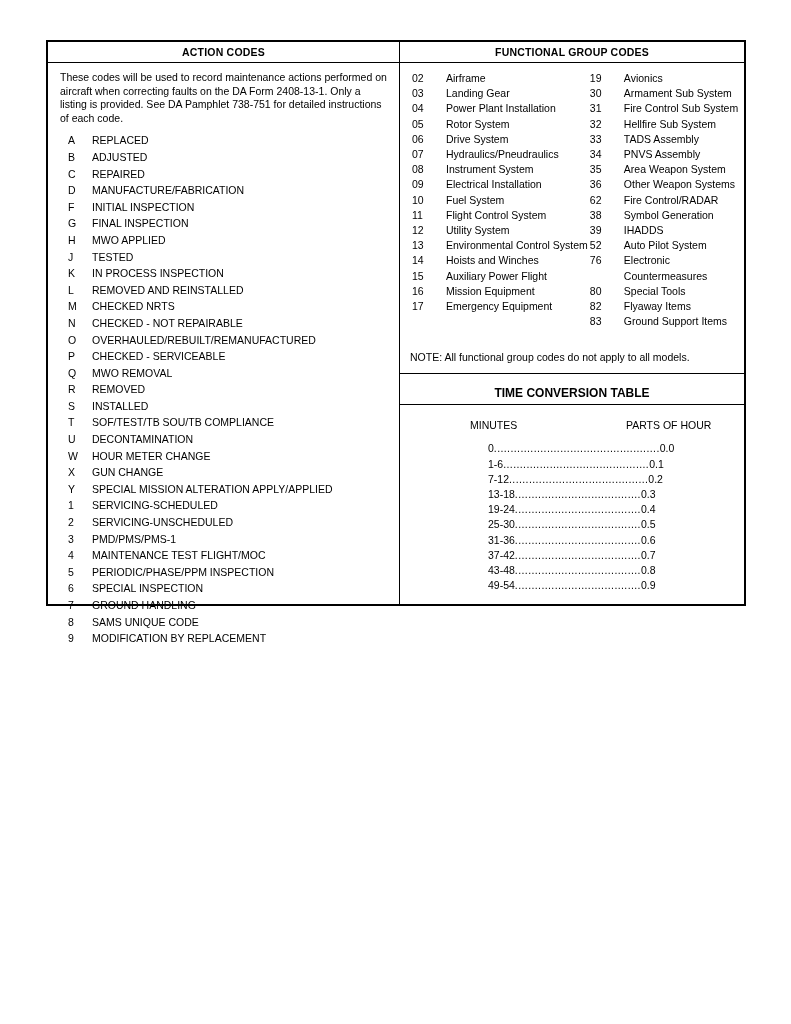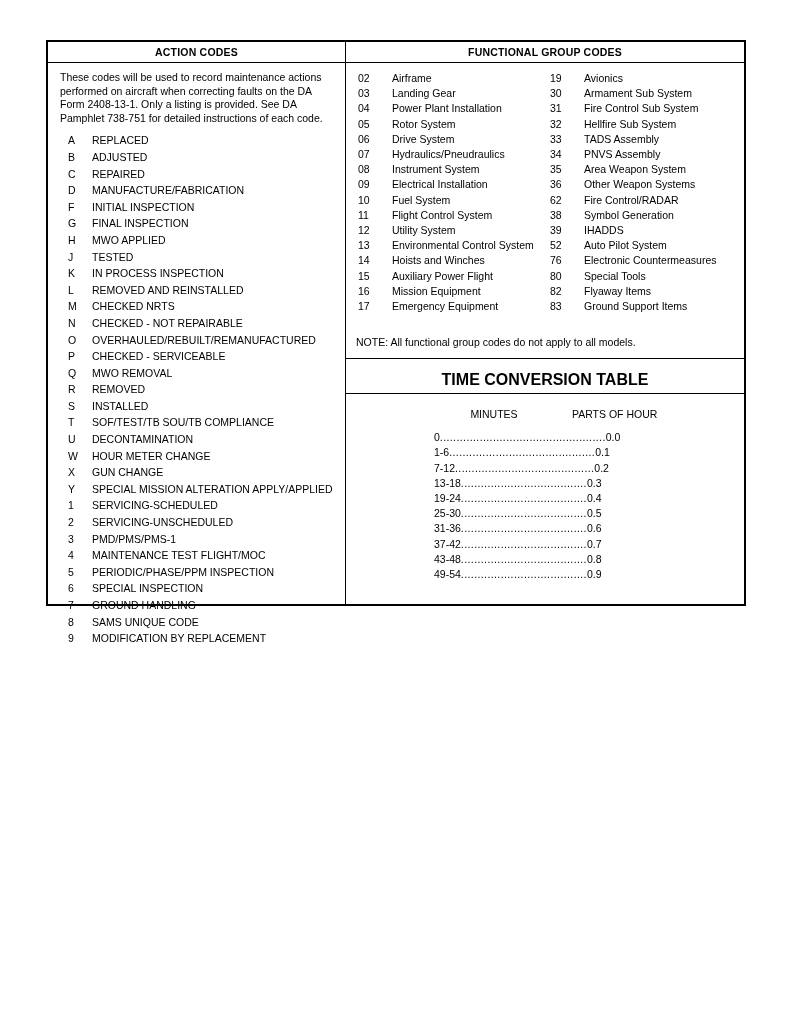--- a/index.html
+++ b/index.html
@@ -24,21 +24,21 @@
     position: absolute;
     left: 46px;
     top: 40px;
     width: 700px;
     height: 566px;
     border: 2px solid #000;
     box-sizing: border-box;
     display: flex;
   }
   .col-left {
-    width: 298px;
+    width: 352px;
     box-sizing: border-box;
     border-right: 1px solid #000;
     display: flex;
     flex-direction: column;
   }
   .col-right {
     flex: 1;
     box-sizing: border-box;
     display: flex;
     flex-direction: column;
@@ -98,36 +98,36 @@
     width: 34px;
     flex: 0 0 34px;
   }
   .fgc-name { flex: 1; }
   .fgc-note {
     font-size: 10.5px;
     padding: 22px 10px 10px 10px;
   }
   .tct-head {
     text-align: center;
-    font-size: 16px;
+    font-size: 12px;
     font-weight: bold;
     padding: 12px 0 4px 0;
     border-top: 1px solid #000;
     border-bottom: 1px solid #000;
   }
   .tct-body {
     padding-top: 14px;
   }
   .tct-colheads {
     display: flex;
     font-size: 10.5px;
     padding-left: 70px;
     padding-bottom: 10px;
   }
-  .tct-ch1 { width: 156px; text-align: center; }
+  .tct-ch1 { width: 156px; }
   .tct-ch2 { }
   .tct-rows {
     padding-left: 88px;
     font-size: 10.5px;
     line-height: 15.2px;
   }
   .tct-row {
     display: flex;
     white-space: pre;
   }

